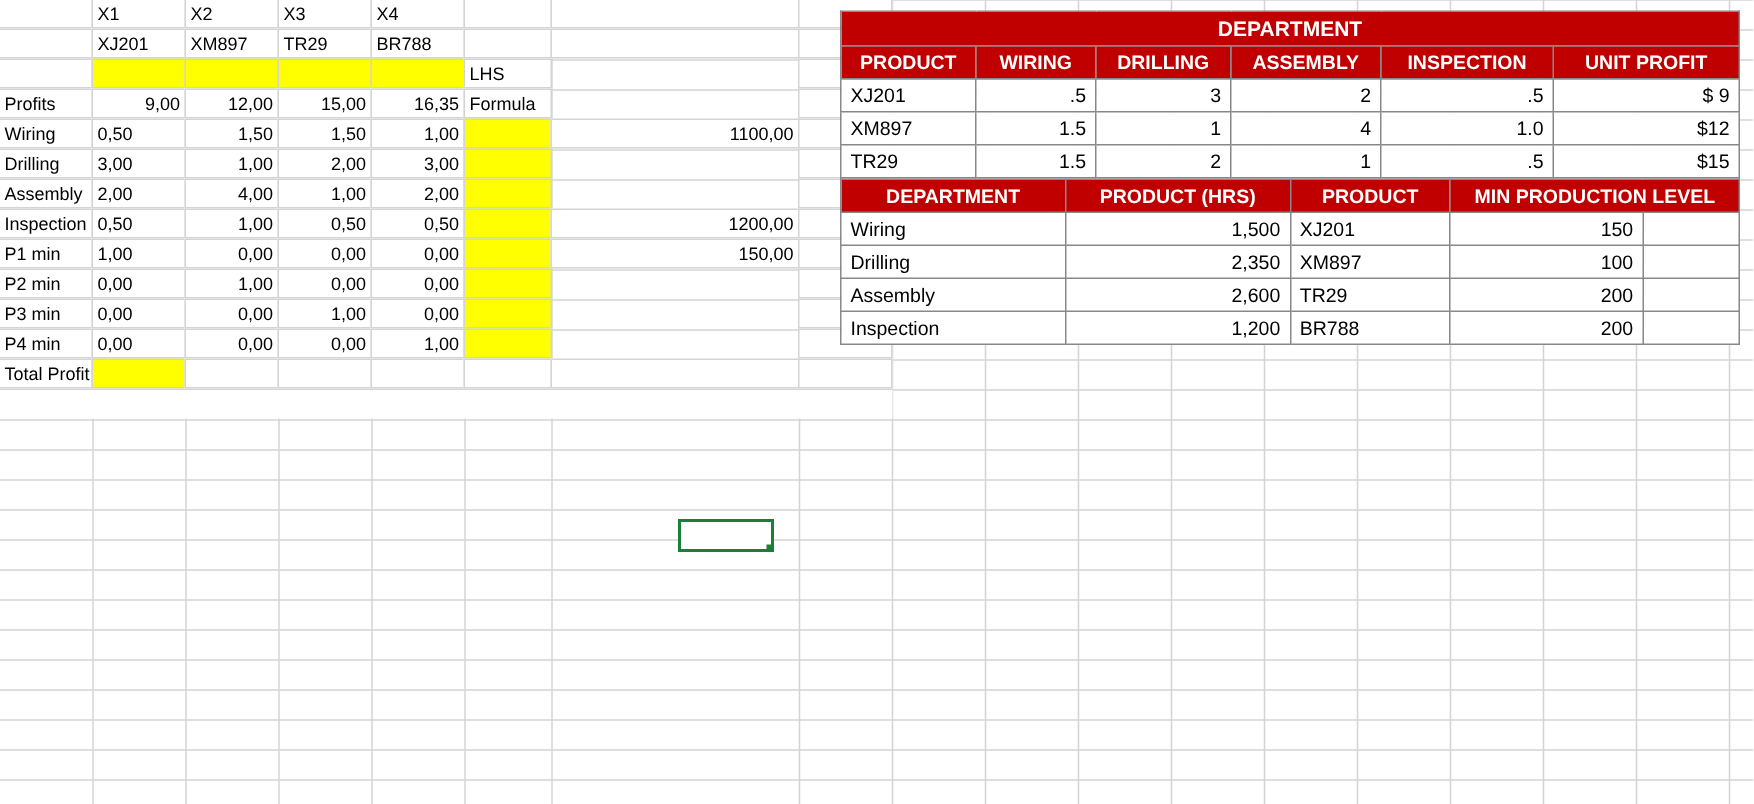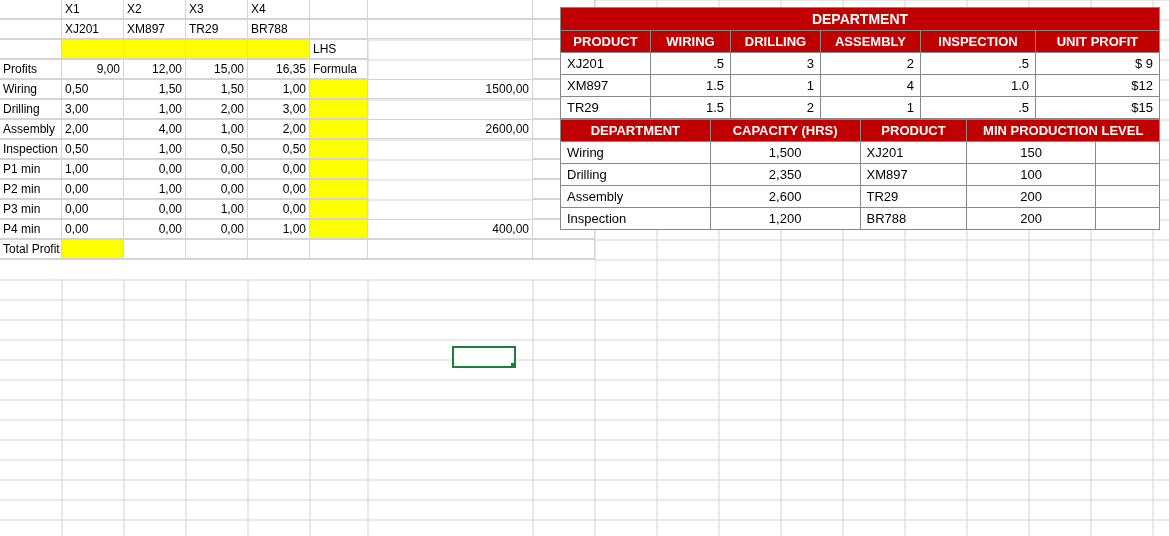--- a/index.html
+++ b/index.html
@@ -82,21 +82,21 @@
     height: 22px;
   }
   .lower th {
     background: #c00000;
     color: #fff;
     font-weight: bold;
     text-align: center;
   }
   .lower td { background: #fff; }
   .lower .lab { text-align: left; }
-  .lower .ctr { text-align: center; }
+  .lower .ctr { text-align: right; }
 
   .hdrA { height: 26px; font-size: 14px; }
 </style>
 </head>
 <body>
 
 <div class="grid">
 
   <div class="cell"></div>
   <div class="cell">X1</div>
@@ -131,54 +131,55 @@
   <div class="cell r" style="grid-column:5;grid-row:4">16,35</div>
   <div class="cell" style="grid-column:6;grid-row:4">Formula</div>
   <div class="cell" style="grid-column:8;grid-row:4"></div>
 
   <div class="cell" style="grid-column:1;grid-row:5">Wiring</div>
   <div class="cell" style="grid-column:2;grid-row:5">0,50</div>
   <div class="cell r" style="grid-column:3;grid-row:5">1,50</div>
   <div class="cell r" style="grid-column:4;grid-row:5">1,50</div>
   <div class="cell r" style="grid-column:5;grid-row:5">1,00</div>
   <div class="cell yellow" style="grid-column:6;grid-row:5"></div>
-  <div class="cell r" style="grid-column:7;grid-row:5">1500,00</div>
+  <div class="cell r" style="grid-column:7;grid-row:5">1100,00</div>
   <div class="cell" style="grid-column:8;grid-row:5"></div>
 
   <div class="cell" style="grid-column:1;grid-row:6">Drilling</div>
   <div class="cell" style="grid-column:2;grid-row:6">3,00</div>
   <div class="cell r" style="grid-column:3;grid-row:6">1,00</div>
   <div class="cell r" style="grid-column:4;grid-row:6">2,00</div>
   <div class="cell r" style="grid-column:5;grid-row:6">3,00</div>
   <div class="cell yellow" style="grid-column:6;grid-row:6"></div>
   <div class="cell" style="grid-column:8;grid-row:6"></div>
 
   <div class="cell" style="grid-column:1;grid-row:7">Assembly</div>
   <div class="cell" style="grid-column:2;grid-row:7">2,00</div>
   <div class="cell r" style="grid-column:3;grid-row:7">4,00</div>
   <div class="cell r" style="grid-column:4;grid-row:7">1,00</div>
   <div class="cell r" style="grid-column:5;grid-row:7">2,00</div>
   <div class="cell yellow" style="grid-column:6;grid-row:7"></div>
-  <div class="cell r" style="grid-column:7;grid-row:7">2600,00</div>
   <div class="cell" style="grid-column:8;grid-row:7"></div>
 
   <div class="cell" style="grid-column:1;grid-row:8">Inspection</div>
   <div class="cell" style="grid-column:2;grid-row:8">0,50</div>
   <div class="cell r" style="grid-column:3;grid-row:8">1,00</div>
   <div class="cell r" style="grid-column:4;grid-row:8">0,50</div>
   <div class="cell r" style="grid-column:5;grid-row:8">0,50</div>
   <div class="cell yellow" style="grid-column:6;grid-row:8"></div>
+  <div class="cell r" style="grid-column:7;grid-row:8">1200,00</div>
   <div class="cell" style="grid-column:8;grid-row:8"></div>
 
   <div class="cell" style="grid-column:1;grid-row:9">P1 min</div>
   <div class="cell" style="grid-column:2;grid-row:9">1,00</div>
   <div class="cell r" style="grid-column:3;grid-row:9">0,00</div>
   <div class="cell r" style="grid-column:4;grid-row:9">0,00</div>
   <div class="cell r" style="grid-column:5;grid-row:9">0,00</div>
   <div class="cell yellow" style="grid-column:6;grid-row:9"></div>
+  <div class="cell r" style="grid-column:7;grid-row:9">150,00</div>
   <div class="cell" style="grid-column:8;grid-row:9"></div>
 
   <div class="cell" style="grid-column:1;grid-row:10">P2 min</div>
   <div class="cell" style="grid-column:2;grid-row:10">0,00</div>
   <div class="cell r" style="grid-column:3;grid-row:10">1,00</div>
   <div class="cell r" style="grid-column:4;grid-row:10">0,00</div>
   <div class="cell r" style="grid-column:5;grid-row:10">0,00</div>
   <div class="cell yellow" style="grid-column:6;grid-row:10"></div>
   <div class="cell" style="grid-column:8;grid-row:10"></div>
 
@@ -189,21 +190,20 @@
   <div class="cell r" style="grid-column:5;grid-row:11">0,00</div>
   <div class="cell yellow" style="grid-column:6;grid-row:11"></div>
   <div class="cell" style="grid-column:8;grid-row:11"></div>
 
   <div class="cell" style="grid-column:1;grid-row:12">P4 min</div>
   <div class="cell" style="grid-column:2;grid-row:12">0,00</div>
   <div class="cell r" style="grid-column:3;grid-row:12">0,00</div>
   <div class="cell r" style="grid-column:4;grid-row:12">0,00</div>
   <div class="cell r" style="grid-column:5;grid-row:12">1,00</div>
   <div class="cell yellow" style="grid-column:6;grid-row:12"></div>
-  <div class="cell r" style="grid-column:7;grid-row:12">400,00</div>
   <div class="cell" style="grid-column:8;grid-row:12"></div>
 
   <div class="cell" style="grid-column:1;grid-row:13;overflow:visible">Total Profit</div>
   <div class="cell yellow" style="grid-column:2;grid-row:13"></div>
   <div class="cell" style="grid-column:3;grid-row:13"></div>
   <div class="cell" style="grid-column:4;grid-row:13"></div>
   <div class="cell" style="grid-column:5;grid-row:13"></div>
   <div class="cell" style="grid-column:6;grid-row:13"></div>
   <div class="cell" style="grid-column:7;grid-row:13"></div>
   <div class="cell" style="grid-column:8;grid-row:13"></div>
@@ -305,21 +305,21 @@
       <td class="num">.5</td>
       <td class="num">$15</td>
     </tr>
   </tbody>
     </table>
 
   <table class="lower">
     <tbody>
         <tr>
       <th style="width:140px">DEPARTMENT</th>
-      <th style="width:140px">CAPACITY (HRS)</th>
+      <th style="width:140px">PRODUCT (HRS)</th>
       <th style="width:100px">PRODUCT</th>
       <th colspan="2">MIN PRODUCTION LEVEL</th>
     </tr>
     <tr>
       <td class="lab">Wiring</td>
       <td class="ctr">1,500</td>
       <td class="lab">XJ201</td>
       <td class="ctr" style="width:120px">150</td>
       <td style="width:60px"></td>
     </tr>

